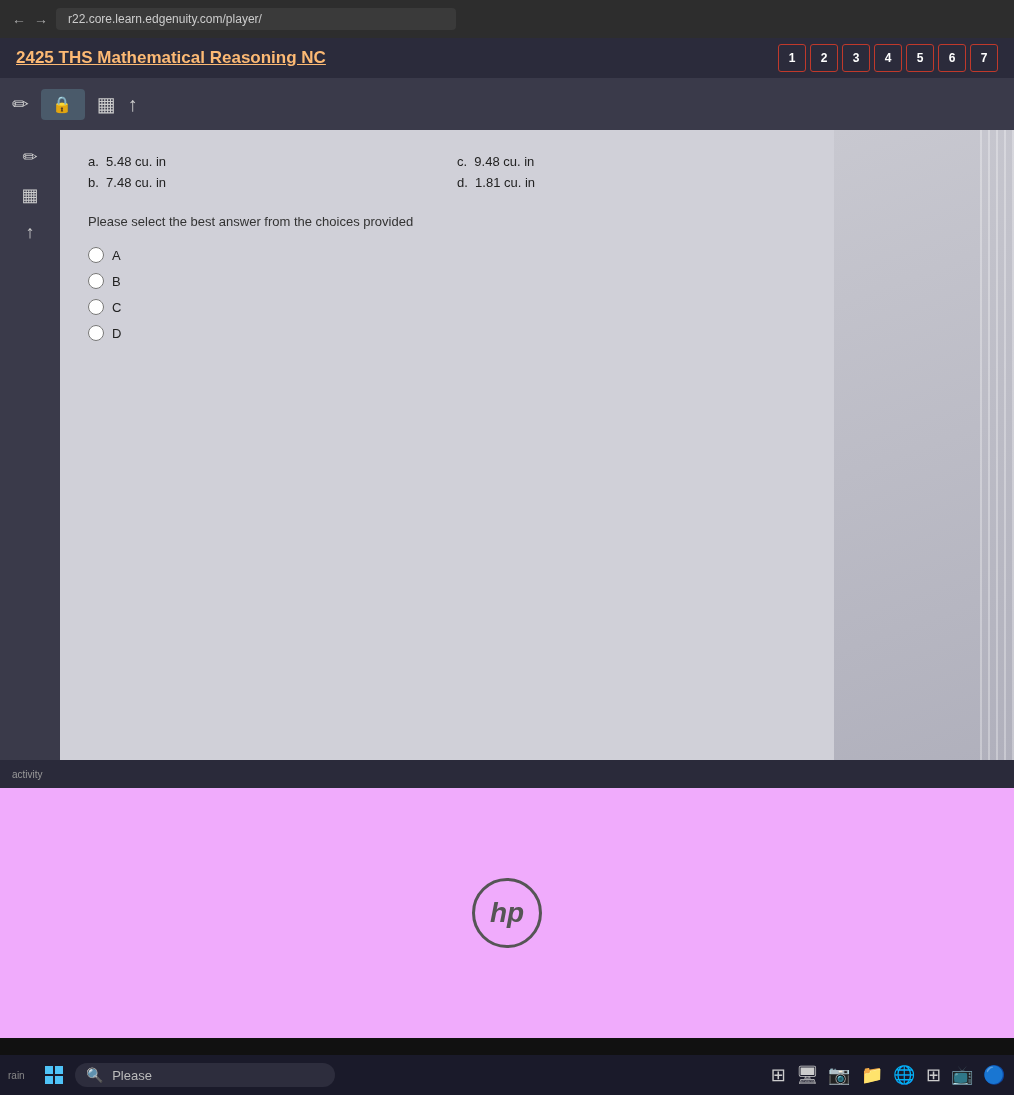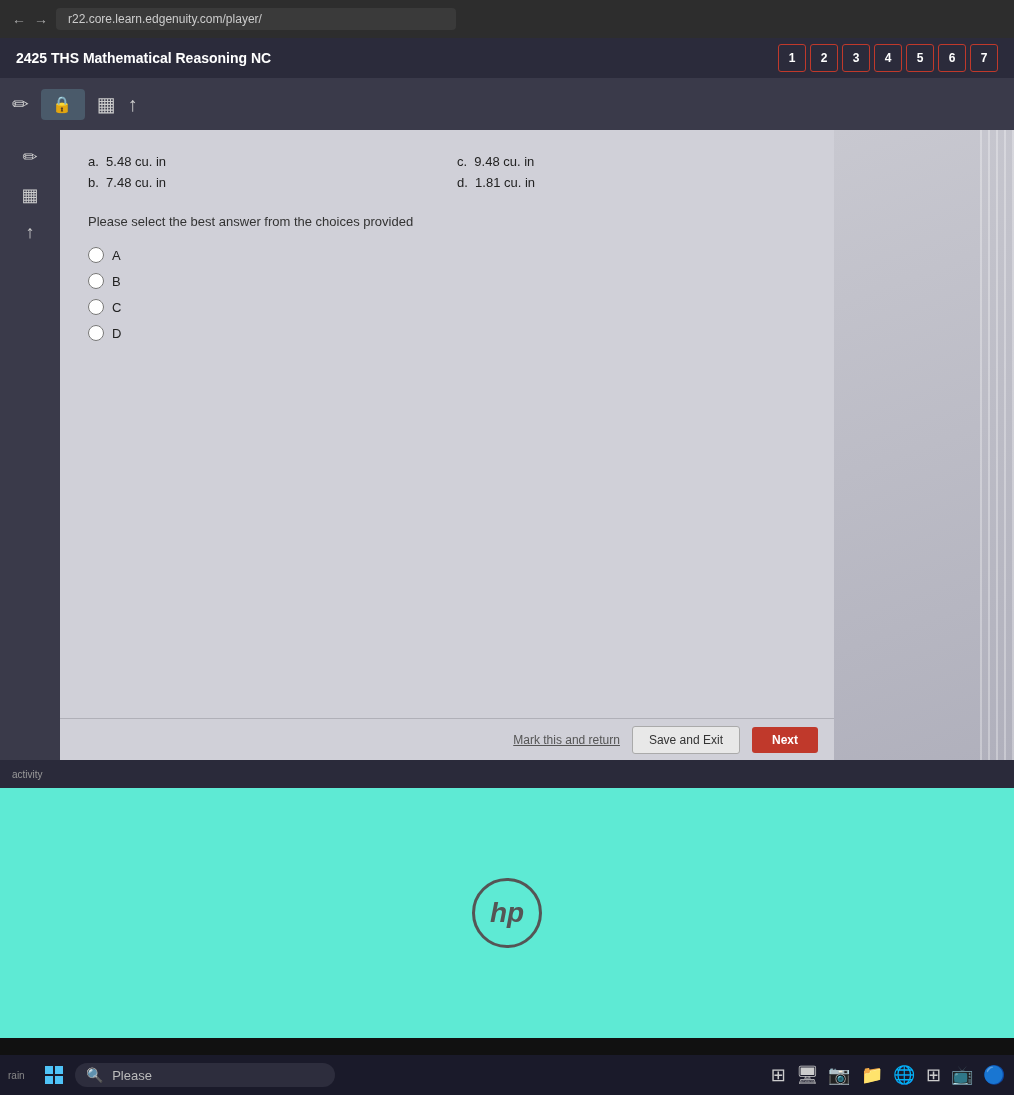--- a/index.html
+++ b/index.html
@@ -38,23 +38,24 @@
 
     
     .app-header {
       background: #2b2b3b;
       height: 40px;
       display: flex;
       align-items: center;
       padding: 0 16px;
     }
     .app-title {
-      color: #ffffff;
-      font-size: 14px;
+      color: #fdba74;
+      font-size: 17px;
       font-weight: bold;
+      text-decoration: underline;
     }
 
     
     .question-nav {
       display: flex;
       gap: 4px;
       margin-left: auto;
     }
     .q-btn {
       width: 28px;
@@ -437,41 +438,36 @@
             <label class="radio-label">
               <input class="radio-input" type="radio" name="answer" value="C" style="">
               <span>C</span>
             </label>
             <label class="radio-label">
               <input class="radio-input" type="radio" name="answer" value="D" style="">
               <span>D</span>
             </label>
           </div>
 
-          <div class="bottom-bar">
-            <span class="mark-return-link">Mark this and return</span>
-            <button class="save-exit-btn">Save and Exit</button>
-            <button class="next-btn">Next</button>
-          </div>
 
         </div>
 
         <div class="right-decorative"></div>
 
       </div>
 
     </div>
 
   </div>
 
   <div class="activity-bar" style="position:absolute; top:760px; left:0; right:0; height:28px; background:#2a2a3a; display:flex; align-items:center; padding: 0 12px;">
     <span class="activity-text">activity</span>
   </div>
 
-  <div class="hp-area" style="position:absolute; top:788px; left:0; right:0; height:250px; background:#5eead4; display:flex; align-items:center; justify-content:center;">
+  <div class="hp-area" style="position:absolute; top:788px; left:0; right:0; height:250px; background:#f0abfc; display:flex; align-items:center; justify-content:center;">
     <div style="text-align:center;">
       <div style="width:70px; height:70px; border-radius:50%; border:3px solid #555; display:flex; align-items:center; justify-content:center; margin: 0 auto;">
         <span style="color:#555; font-size:28px; font-style:italic; font-weight:bold;">hp</span>
       </div>
     </div>
   </div>
 
   <div class="taskbar" style="top:auto; bottom:0; height:40px;">
     <div style="display:flex; align-items:center; gap:4px; margin-right:8px;">
       <span style="color:#888; font-size:10px;">rain</span>

